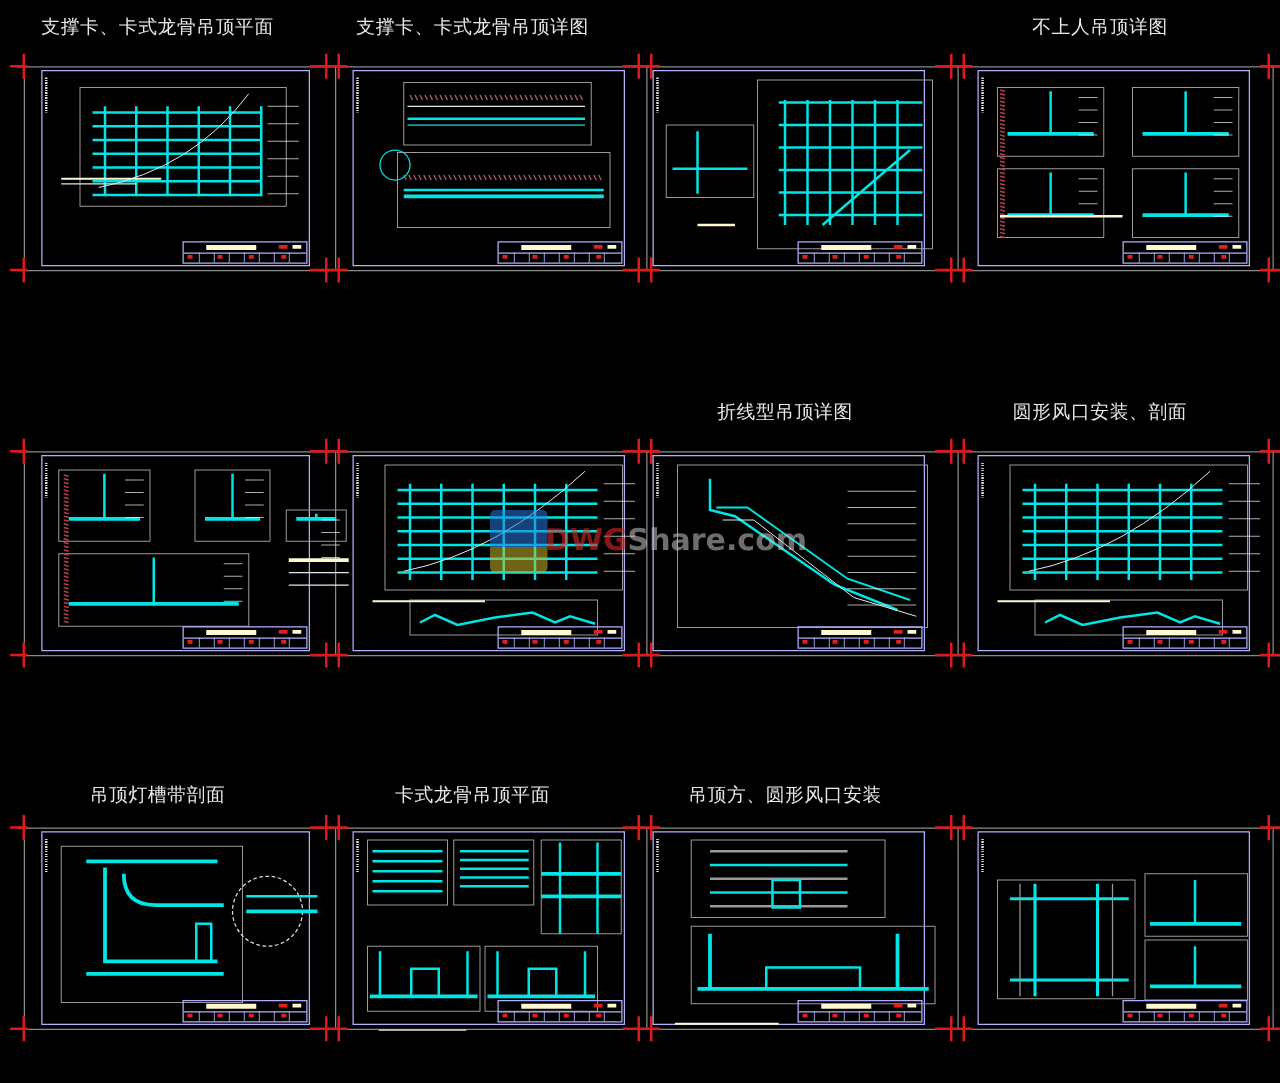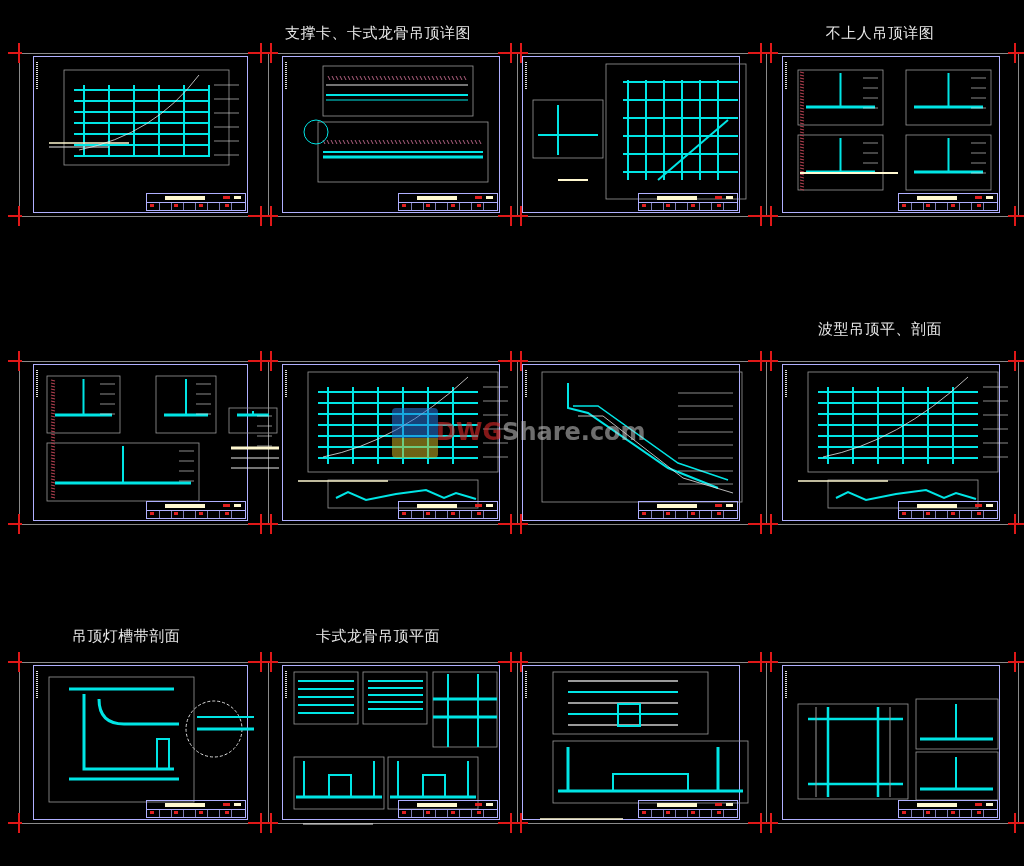--- a/index.html
+++ b/index.html
@@ -119,20 +119,21 @@
     <div class="redh" style="left:8px;width:14px;top:822px"></div>
     <div class="redh" style="left:248px;width:30px;top:661px"></div>
     <div class="redh" style="left:248px;width:30px;top:822px"></div>
     <div class="redh" style="left:498px;width:30px;top:661px"></div>
     <div class="redh" style="left:498px;width:30px;top:822px"></div>
     <div class="redh" style="left:748px;width:30px;top:661px"></div>
     <div class="redh" style="left:748px;width:30px;top:822px"></div>
     <div class="redh" style="left:1008px;width:16px;top:661px"></div>
     <div class="redh" style="left:1008px;width:16px;top:822px"></div>
     <div class="cell" style="left:0px;top:0;width:252px;height:866px">
+      <div class="title" style="top:12px;width:252px;">支撑卡、卡式龙骨吊顶平面</div>
       <div class="sheet" style="left:33px;top:56px;width:213px;height:155px"></div>
       <div class="ticks" style="left:36px;top:62px;height:28px"></div>
       <svg width="203" height="143" style="left:39px;top:60px;">
         <rect x="25" y="10" width="165" height="95" stroke="#9a9a9a" stroke-width="0.8" fill="none"></rect>
         <line x1="45" y1="25" x2="45" y2="97" stroke="#00e5e5" stroke-width="2"></line>
         <line x1="70" y1="25" x2="70" y2="97" stroke="#00e5e5" stroke-width="2"></line>
         <line x1="95" y1="25" x2="95" y2="97" stroke="#00e5e5" stroke-width="2"></line>
         <line x1="120" y1="25" x2="120" y2="97" stroke="#00e5e5" stroke-width="2"></line>
         <line x1="145" y1="25" x2="145" y2="97" stroke="#00e5e5" stroke-width="2"></line>
         <line x1="170" y1="25" x2="170" y2="97" stroke="#00e5e5" stroke-width="2"></line>
@@ -165,21 +166,21 @@
         <div class="cl" style="left:60px"></div>
         <div class="cl" style="left:72px"></div>
         <div class="cl" style="left:84px"></div>
         <div class="rd" style="left:3px;top:10px"></div>
         <div class="rd" style="left:27px;top:10px"></div>
         <div class="rd" style="left:52px;top:10px"></div>
         <div class="rd" style="left:78px;top:10px"></div>
       </div>
     </div>
     <div class="cell" style="left:252px;top:0;width:252px;height:866px">
-      <div class="title" style="top:24px;width:252px;">支撑卡、卡式龙骨吊顶详图</div>
+      <div class="title" style="top:12px;width:252px;">支撑卡、卡式龙骨吊顶详图</div>
       <div class="sheet" style="left:30px;top:56px;width:216px;height:155px"></div>
       <div class="ticks" style="left:33px;top:62px;height:28px"></div>
       <svg width="206" height="143" style="left:36px;top:60px;">
         <rect x="35" y="6" width="150" height="50" stroke="#9a9a9a" stroke-width="0.8" fill="none"></rect>
         <rect x="30" y="62" width="170" height="60" stroke="#9a9a9a" stroke-width="0.8" fill="none"></rect>
         <line x1="40" y1="16" x2="42" y2="20" stroke="#b06080" stroke-width="1"></line>
         <line x1="44" y1="16" x2="46" y2="20" stroke="#b06080" stroke-width="1"></line>
         <line x1="48" y1="16" x2="50" y2="20" stroke="#b06080" stroke-width="1"></line>
         <line x1="52" y1="16" x2="54" y2="20" stroke="#b06080" stroke-width="1"></line>
         <line x1="56" y1="16" x2="58" y2="20" stroke="#b06080" stroke-width="1"></line>
@@ -313,21 +314,21 @@
         <div class="cl" style="left:60px"></div>
         <div class="cl" style="left:72px"></div>
         <div class="cl" style="left:84px"></div>
         <div class="rd" style="left:3px;top:10px"></div>
         <div class="rd" style="left:27px;top:10px"></div>
         <div class="rd" style="left:52px;top:10px"></div>
         <div class="rd" style="left:78px;top:10px"></div>
       </div>
     </div>
     <div class="cell" style="left:754px;top:0;width:270px;height:866px">
-      <div class="title" style="top:12px;width:252px;margin-top:12px;">不上人吊顶详图</div>
+      <div class="title" style="top:12px;width:252px;">不上人吊顶详图</div>
       <div class="sheet" style="left:28px;top:56px;width:216px;height:155px"></div>
       <div class="ticks" style="left:31px;top:62px;height:28px"></div>
       <svg width="206" height="143" style="left:34px;top:60px;">
         <rect x="10" y="10" width="85" height="55" stroke="#9a9a9a" stroke-width="0.8" fill="none"></rect>
         <line x1="52.5" y1="13" x2="52.5" y2="47" stroke="#00e5e5" stroke-width="2"></line>
         <line x1="18" y1="47" x2="87" y2="47" stroke="#00e5e5" stroke-width="3"></line>
         <line x1="75" y1="18" x2="90" y2="18" stroke="#e8e8e8" stroke-width="0.6"></line>
         <line x1="75" y1="28" x2="90" y2="28" stroke="#e8e8e8" stroke-width="0.6"></line>
         <line x1="75" y1="38" x2="90" y2="38" stroke="#e8e8e8" stroke-width="0.6"></line>
         <line x1="75" y1="48" x2="90" y2="48" stroke="#e8e8e8" stroke-width="0.6"></line>
@@ -547,20 +548,21 @@
         <div class="cl" style="left:60px"></div>
         <div class="cl" style="left:72px"></div>
         <div class="cl" style="left:84px"></div>
         <div class="rd" style="left:3px;top:10px"></div>
         <div class="rd" style="left:27px;top:10px"></div>
         <div class="rd" style="left:52px;top:10px"></div>
         <div class="rd" style="left:78px;top:10px"></div>
       </div>
     </div>
     <div class="cell" style="left:502px;top:0;width:252px;height:866px">
+      <div class="title" style="top:320px;width:252px;">折线型吊顶详图</div>
       <div class="sheet" style="left:20px;top:364px;width:216px;height:155px"></div>
       <div class="ticks" style="left:23px;top:370px;height:28px"></div>
       <svg width="206" height="143" style="left:26px;top:368px;">
         <rect x="14" y="4" width="200" height="130" stroke="#9a9a9a" stroke-width="0.8" fill="none"></rect>
         <path d="M40,15 L40,40 L60,45 L140,100 L190,120" stroke="#00e5e5" stroke-width="2" fill="none"></path>
         <path d="M45,38 L70,38 L150,95 L200,112" stroke="#00e5e5" stroke-width="1.5" fill="none"></path>
         <path d="M50,48 L75,48 L155,110 L205,125" stroke="#e8e8e8" stroke-width="0.8" fill="none"></path>
         <line x1="150" y1="25" x2="205" y2="25" stroke="#e8e8e8" stroke-width="0.6"></line>
         <line x1="150" y1="38" x2="205" y2="38" stroke="#e8e8e8" stroke-width="0.6"></line>
         <line x1="150" y1="51" x2="205" y2="51" stroke="#e8e8e8" stroke-width="0.6"></line>
@@ -582,21 +584,21 @@
         <div class="cl" style="left:60px"></div>
         <div class="cl" style="left:72px"></div>
         <div class="cl" style="left:84px"></div>
         <div class="rd" style="left:3px;top:10px"></div>
         <div class="rd" style="left:27px;top:10px"></div>
         <div class="rd" style="left:52px;top:10px"></div>
         <div class="rd" style="left:78px;top:10px"></div>
       </div>
     </div>
     <div class="cell" style="left:754px;top:0;width:270px;height:866px">
-      <div class="title" style="top:320px;width:252px;">波型吊顶平、剖面</div>
+      <div class="title" style="top:320px;width:252px;">圆形风口安装、剖面</div>
       <div class="sheet" style="left:28px;top:364px;width:216px;height:155px"></div>
       <div class="ticks" style="left:31px;top:370px;height:28px"></div>
       <svg width="206" height="143" style="left:34px;top:368px;">
         <rect x="20" y="4" width="190" height="100" stroke="#9a9a9a" stroke-width="0.8" fill="none"></rect>
         <line x1="40" y1="19" x2="40" y2="96" stroke="#00e5e5" stroke-width="2"></line>
         <line x1="65" y1="19" x2="65" y2="96" stroke="#00e5e5" stroke-width="2"></line>
         <line x1="90" y1="19" x2="90" y2="96" stroke="#00e5e5" stroke-width="2"></line>
         <line x1="115" y1="19" x2="115" y2="96" stroke="#00e5e5" stroke-width="2"></line>
         <line x1="140" y1="19" x2="140" y2="96" stroke="#00e5e5" stroke-width="2"></line>
         <line x1="165" y1="19" x2="165" y2="96" stroke="#00e5e5" stroke-width="2"></line>
@@ -715,20 +717,21 @@
         <div class="cl" style="left:60px"></div>
         <div class="cl" style="left:72px"></div>
         <div class="cl" style="left:84px"></div>
         <div class="rd" style="left:3px;top:10px"></div>
         <div class="rd" style="left:27px;top:10px"></div>
         <div class="rd" style="left:52px;top:10px"></div>
         <div class="rd" style="left:78px;top:10px"></div>
       </div>
     </div>
     <div class="cell" style="left:502px;top:0;width:252px;height:866px">
+      <div class="title" style="top:627px;width:252px;">吊顶方、圆形风口安装</div>
       <div class="sheet" style="left:20px;top:665px;width:216px;height:153px"></div>
       <div class="ticks" style="left:23px;top:671px;height:28px"></div>
       <svg width="206" height="141" style="left:26px;top:669px;">
         <rect x="25" y="3" width="155" height="62" stroke="#9a9a9a" stroke-width="0.8" fill="none"></rect>
         <rect x="25" y="72" width="195" height="62" stroke="#9a9a9a" stroke-width="0.8" fill="none"></rect>
         <line x1="40" y1="12" x2="150" y2="12" stroke="#9a9a9a" stroke-width="2"></line>
         <line x1="40" y1="23" x2="150" y2="23" stroke="#00e5e5" stroke-width="2"></line>
         <line x1="40" y1="34" x2="150" y2="34" stroke="#9a9a9a" stroke-width="2"></line>
         <line x1="40" y1="45" x2="150" y2="45" stroke="#00e5e5" stroke-width="2"></line>
         <line x1="40" y1="56" x2="150" y2="56" stroke="#9a9a9a" stroke-width="2"></line>

